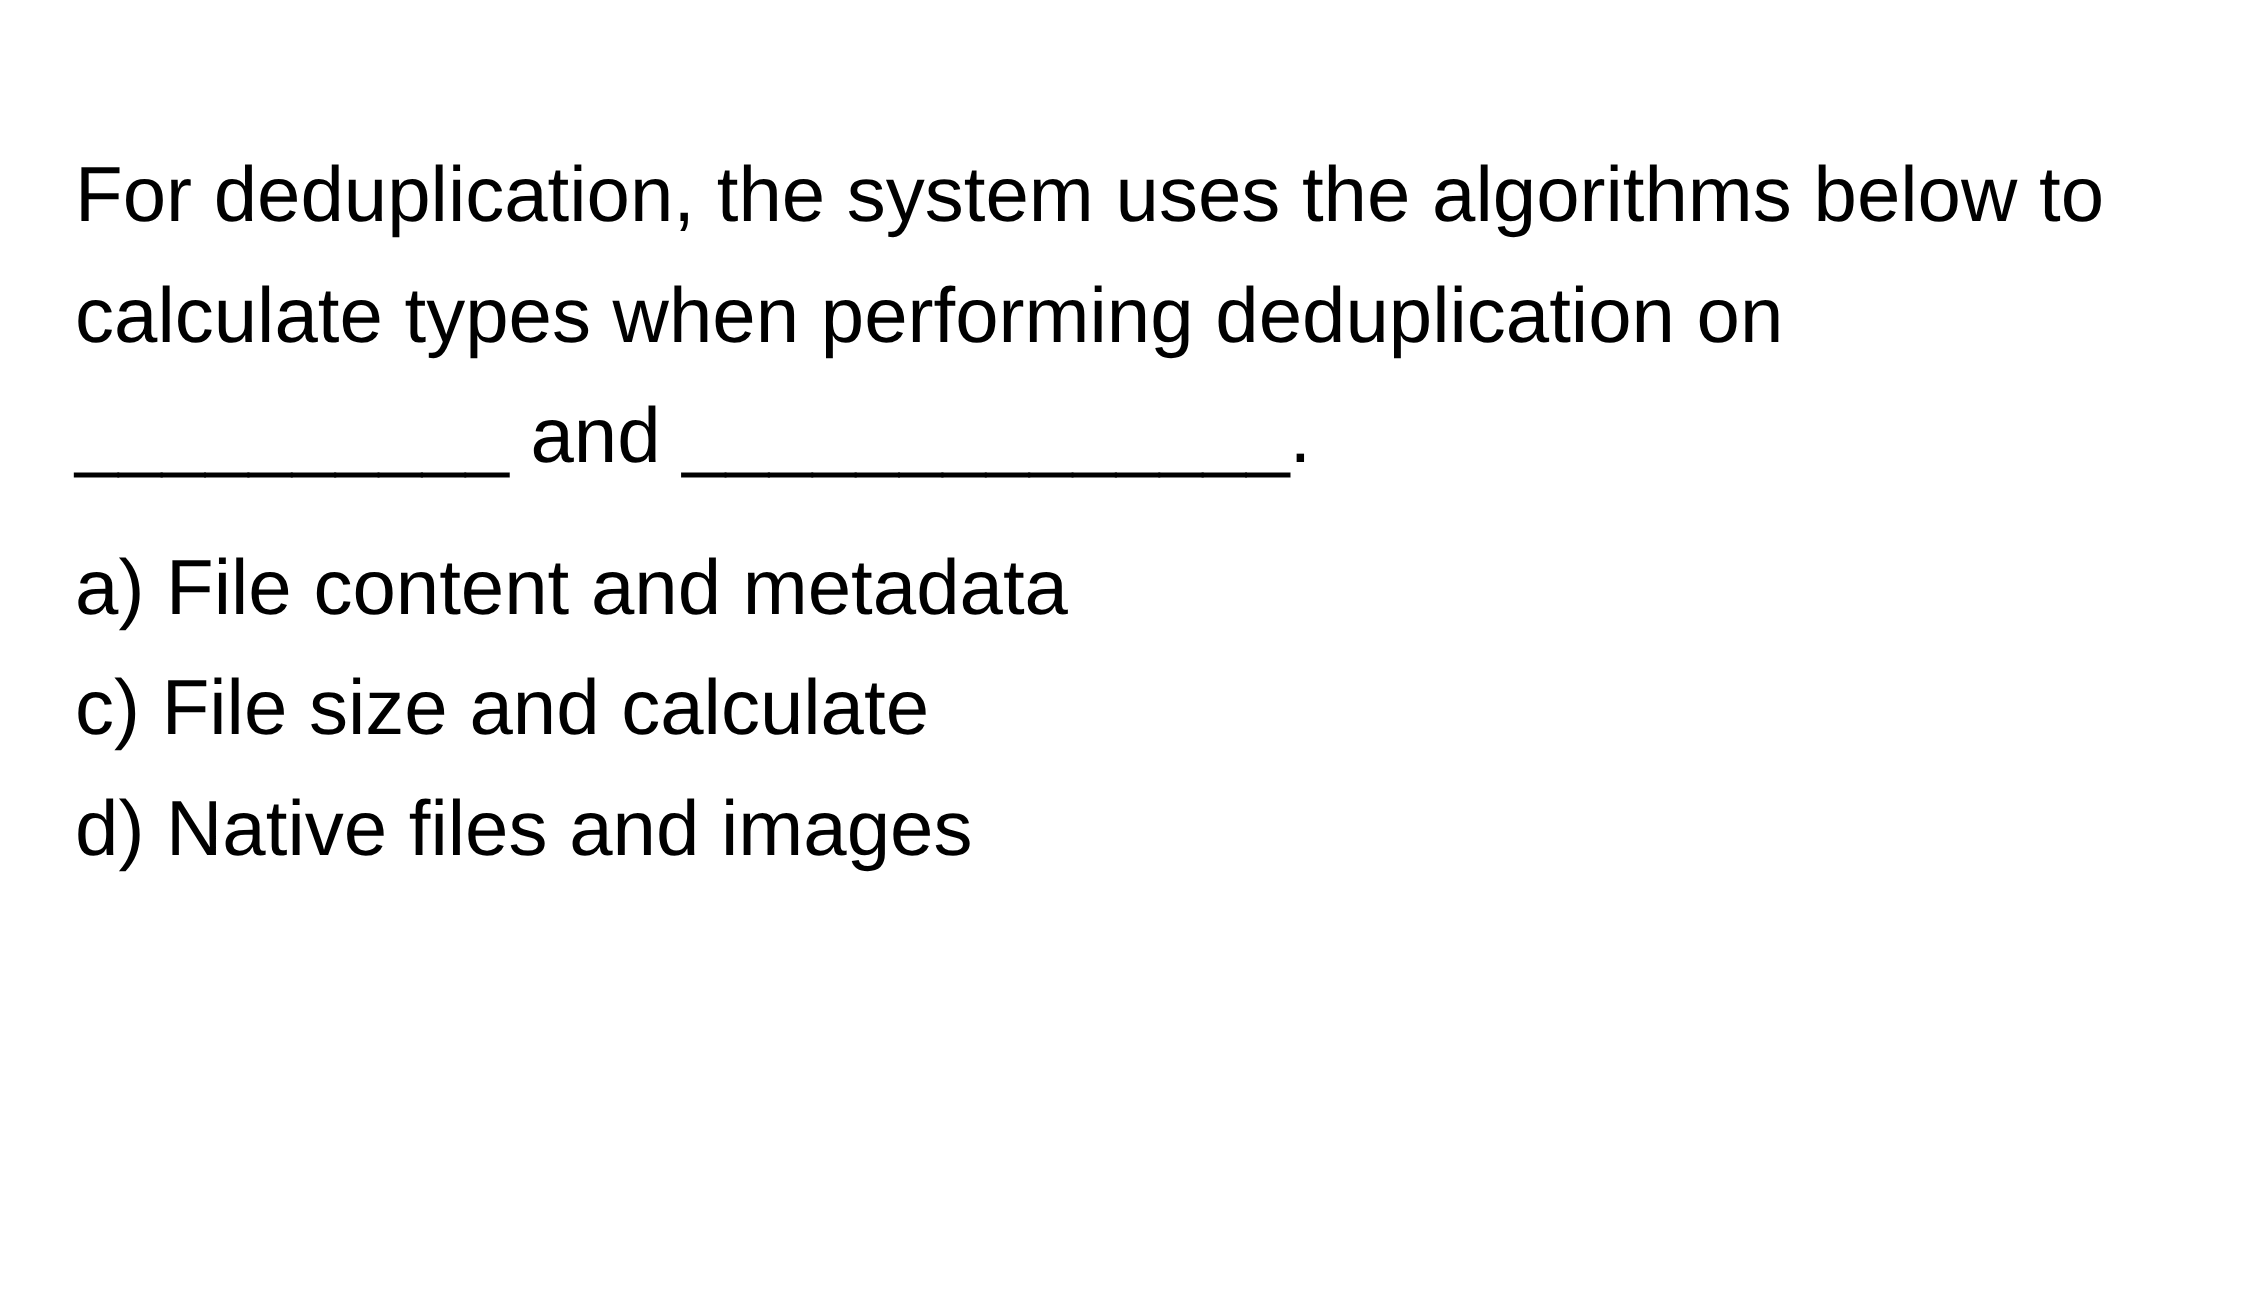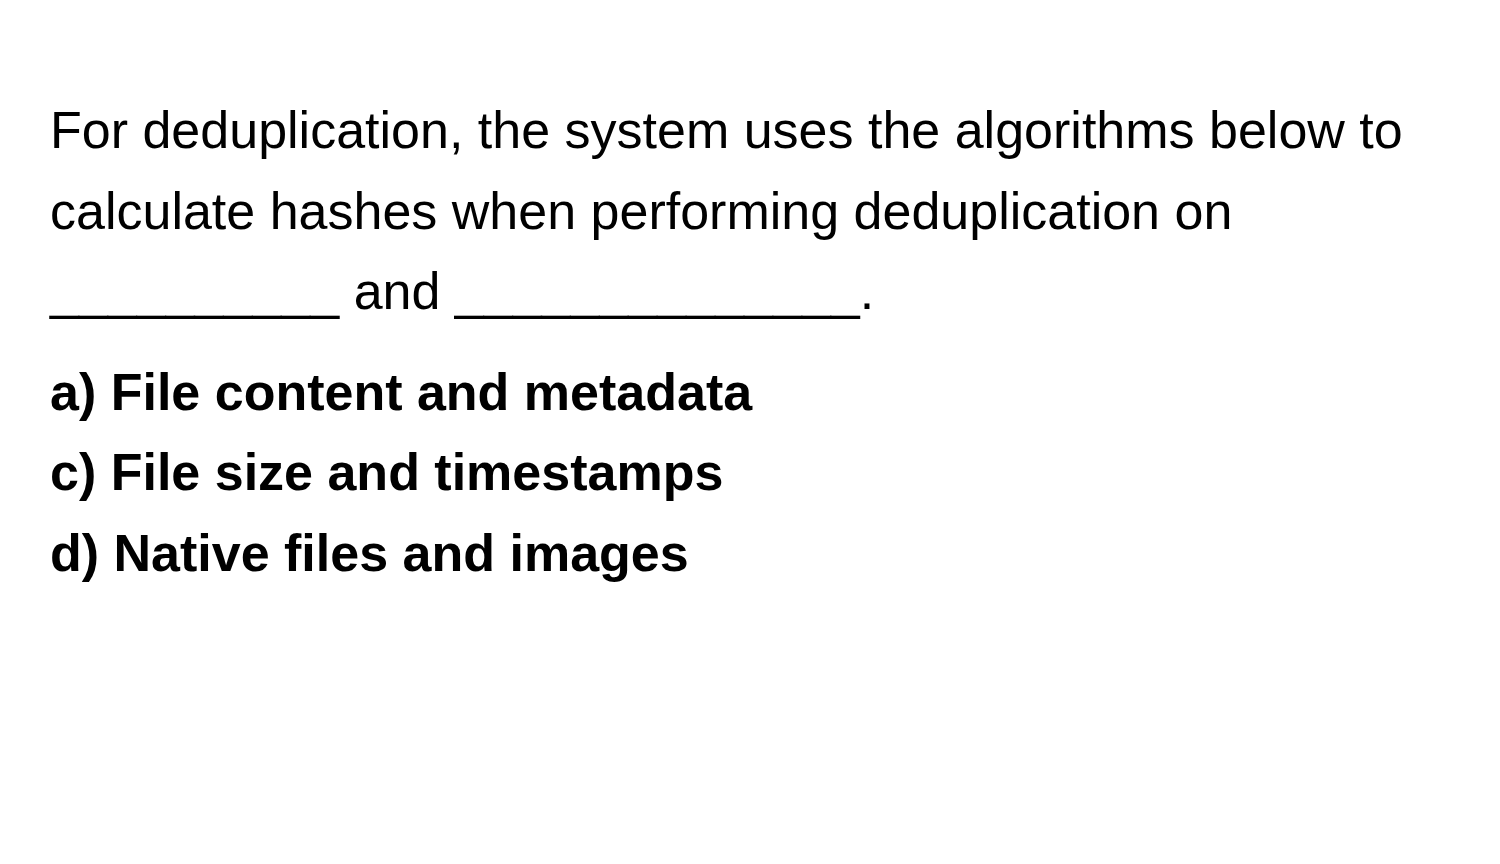--- a/index.html
+++ b/index.html
@@ -19,24 +19,24 @@
   }
   .question {
     font-size: 52px;
     line-height: 1.55;
     margin-bottom: 20px;
     font-weight: 400;
   }
   .option {
     font-size: 52px;
     line-height: 1.55;
-    font-weight: 700;
+    font-weight: 400;
   }
 </style>
 </head>
 <body>
 
 <div class="container">
-  <p class="question">For deduplication, the system uses the algorithms below to calculate hashes when performing deduplication on __________ and ______________.</p>
+  <p class="question">For deduplication, the system uses the algorithms below to calculate types when performing deduplication on __________ and ______________.</p>
   <p class="option">a) File content and metadata</p>
-  <p class="option">c) File size and timestamps</p>
+  <p class="option">c) File size and calculate</p>
   <p class="option">d) Native files and images</p>
 </div>
 
 </body></html>

